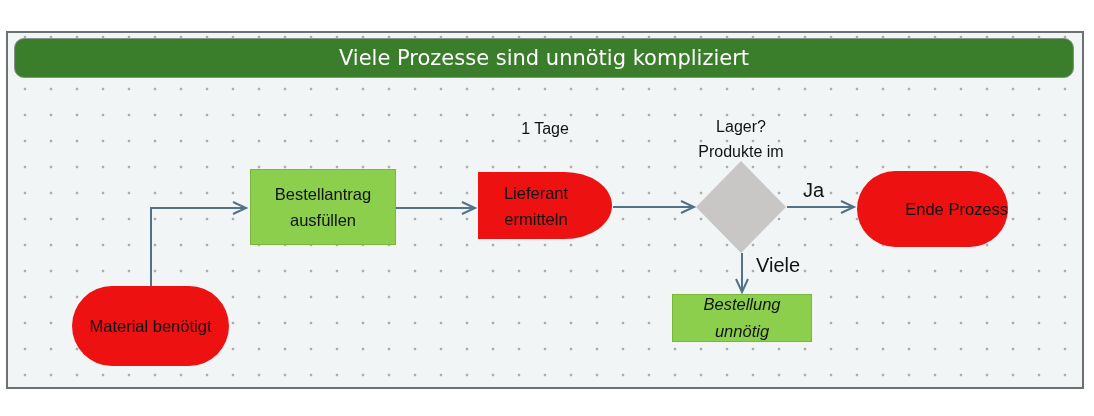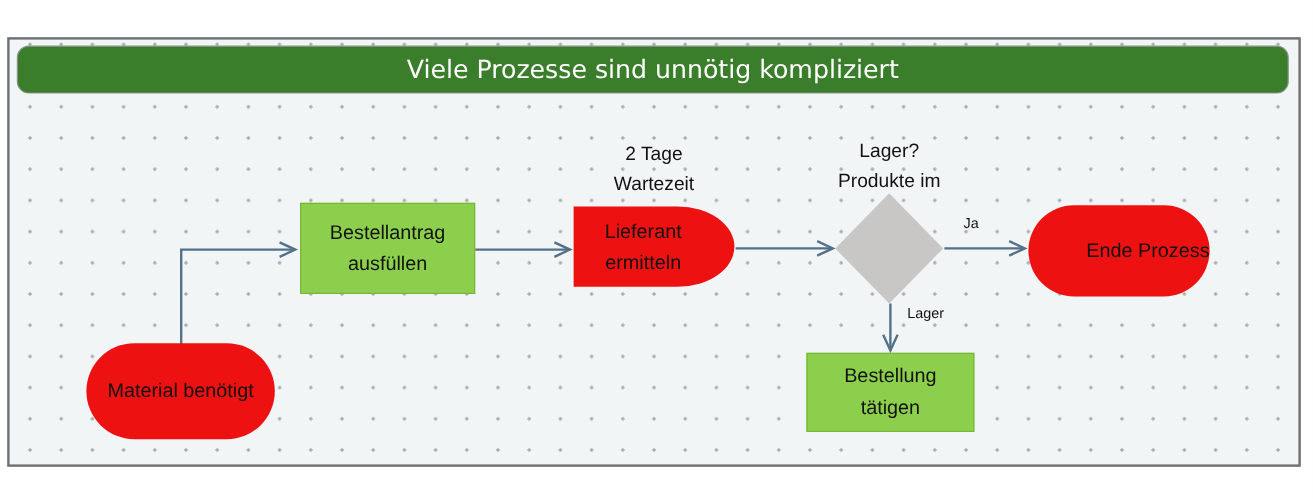--- a/index.html
+++ b/index.html
@@ -51,21 +51,21 @@
   .diamond {
     position:absolute;
     background:var(--diamond-gray);
     clip-path:polygon(50% 0, 100% 50%, 50% 100%, 0 50%);
   }
   .note {
     position:absolute; text-align:center;
     font-size:16px; line-height:25px; color:var(--text);
   }
   .edge-label {
-    position:absolute; font-size:12px; color:var(--text);
+    position:absolute; font-size:20px; color:var(--text);
   }
 </style>
 </head>
 <body>
 
 <div class="page">
   <div class="canvas">
 
     <div class="banner">
       <span>Viele Prozesse sind unnötig kompliziert</span>
@@ -106,31 +106,30 @@
     <span>Lieferant</span>
     <span>ermitteln</span>
   </div>
 
   <div class="diamond" style="left:696px; top:161px; width:90px; height:92px;"></div>
 
   <div class="node red stadium" style="left:857px; top:171px; width:151px; height:76px;align-items:flex-end;">
     <span>Ende Prozess</span>
   </div>
 
-  <div class="node green" style="left:672px; top:294px; width:140px; height:66px; line-height:27px;">
+  <div class="node green" style="left:672px; top:294px; width:140px; height:48px; line-height:27px;font-style:italic;">
     <span>Bestellung</span>
-    <span>tätigen</span>
+    <span>unnötig</span>
   </div>
 
   <div class="note" style="left:475px; top:116px; width:140px;">
-    <div>2 Tage</div>
-    <div>Wartezeit</div>
+    <div>1 Tage</div>
   </div>
 
   <div class="note" style="left:666px; top:114px; width:150px;">
     <div>Lager?</div>
     <div>Produkte im</div>
   </div>
 
   <div class="edge-label" style="left:803px; top:179px;">Ja</div>
 
-  <div class="edge-label" style="left:756px; top:254px;">Lager</div>
+  <div class="edge-label" style="left:756px; top:254px;">Viele</div>
 </div>
 
 </body></html>

